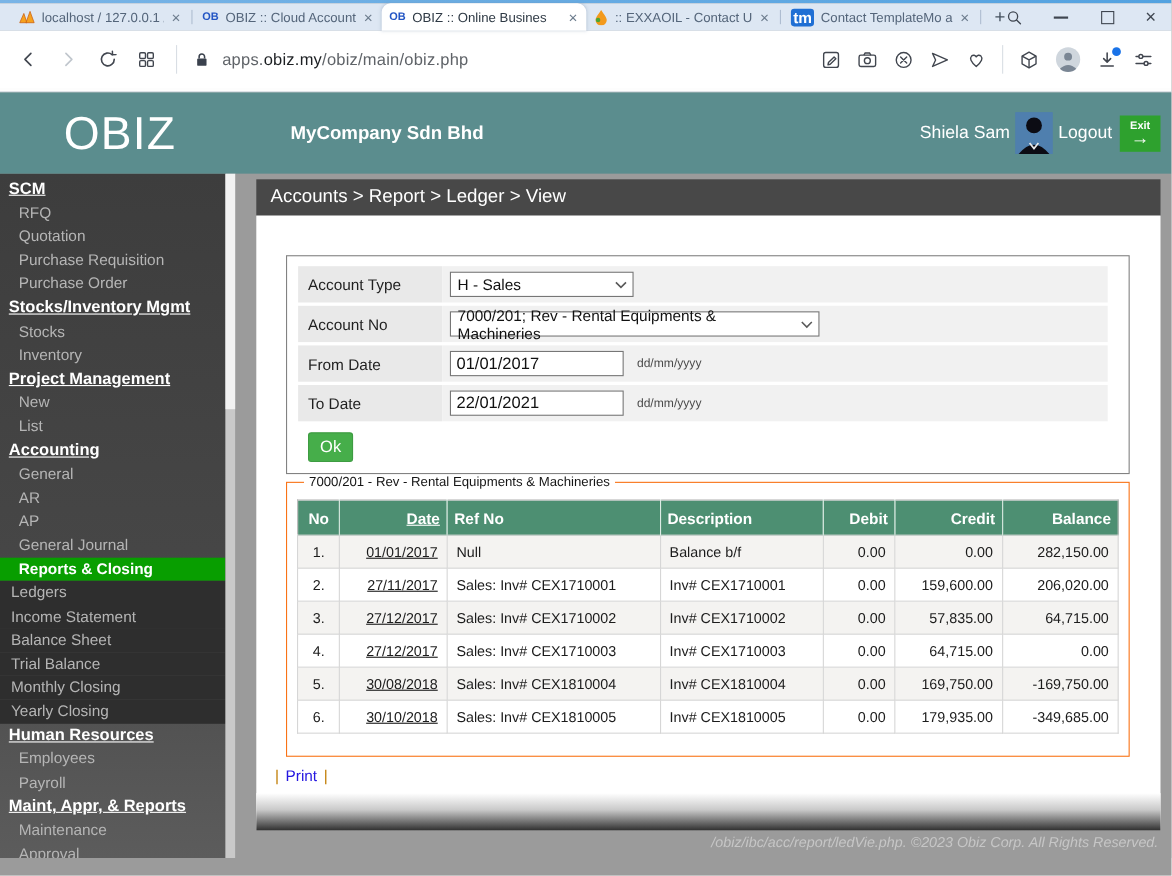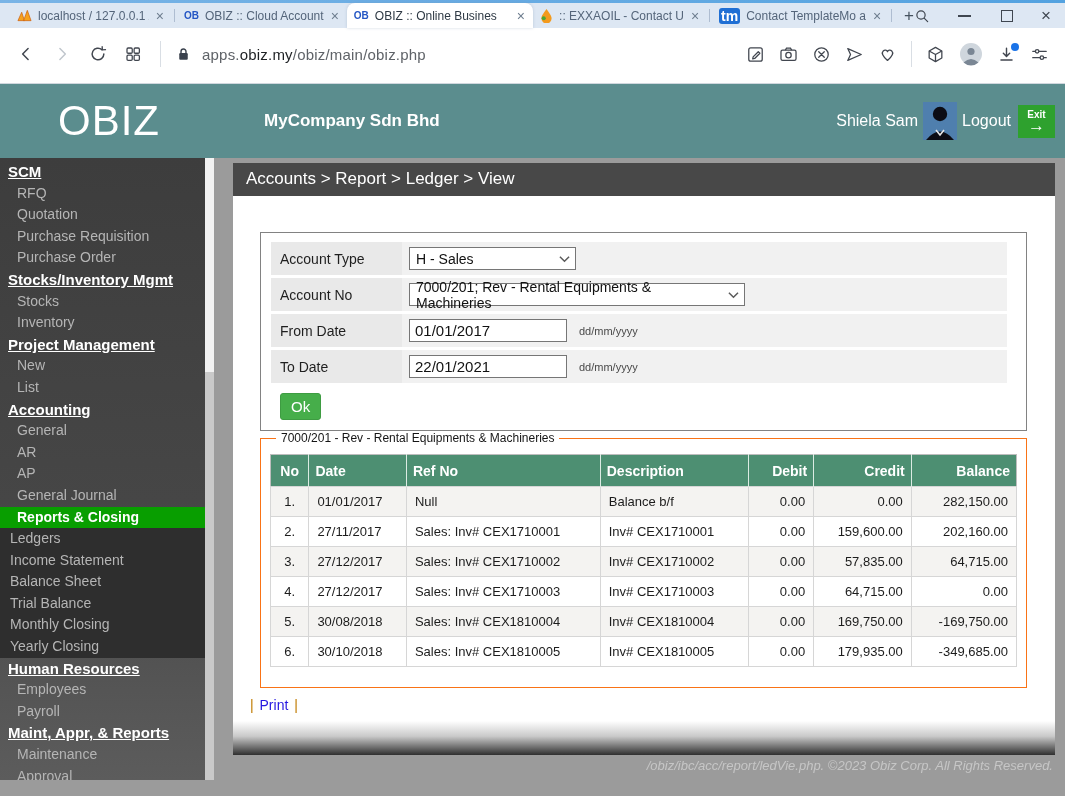--- a/index.html
+++ b/index.html
@@ -76,21 +76,21 @@
   
   .ledgerbox{border:1px solid #f97316;margin:0 28px 0 27px;padding:2px 9px 13px 9px;}
   .ledgerbox legend{font-size:12px;color:#151515;margin-left:6px;padding:0 5px;}
   table.ledger{border-collapse:collapse;margin:7px auto 7px auto;border:1px solid #bdbdbd;}
   table.ledger th{background:#4d8f72;color:#fff;font-weight:bold;font-size:14px;height:31px;
                   border-left:1px solid #dcebe3;padding:0 6px;}
   table.ledger th:first-child{border-left:none;}
   table.ledger td{font-size:13px;height:29px;border:1px solid #d6d6d6;color:#1c1c1c;padding:0 8px;background:#fff;}
   table.ledger tbody tr:nth-child(odd) td{background:#f4f3f1;}
   .c-no{width:22px;text-align:center;}
-  .c-date{width:82px;text-align:left;}
+  .c-date{width:82px;text-align:right;text-decoration:underline;}
   .c-ref{width:186px;text-align:left;}
   .c-desc{width:136px;text-align:left;}
   .c-deb{width:50px;text-align:right;}
   .c-cre{width:82px;text-align:right;}
   .c-bal{width:90px;text-align:right;}
 
   .printline{margin:9px 0 0 17px;font-size:14px;}
   .pipe{color:#c07b00;}
   .printlink{color:#2517e0;text-decoration:none;margin:0 2px;}
   .fade{height:34px;background:linear-gradient(180deg,#ffffff 0%,#c9c9c9 45%,#2f2f2f 100%);margin-top:8px;}
@@ -376,21 +376,21 @@
                 <td class="c-cre">0.00</td>
                 <td class="c-bal">282,150.00</td>
               </tr>
               <tr>
                 <td class="c-no">2.</td>
                 <td class="c-date">27/11/2017</td>
                 <td class="c-ref">Sales: Inv# CEX1710001</td>
                 <td class="c-desc">Inv# CEX1710001</td>
                 <td class="c-deb">0.00</td>
                 <td class="c-cre">159,600.00</td>
-                <td class="c-bal">202,160.00</td>
+                <td class="c-bal">206,020.00</td>
               </tr>
               <tr>
                 <td class="c-no">3.</td>
                 <td class="c-date">27/12/2017</td>
                 <td class="c-ref">Sales: Inv# CEX1710002</td>
                 <td class="c-desc">Inv# CEX1710002</td>
                 <td class="c-deb">0.00</td>
                 <td class="c-cre">57,835.00</td>
                 <td class="c-bal">64,715.00</td>
               </tr>

